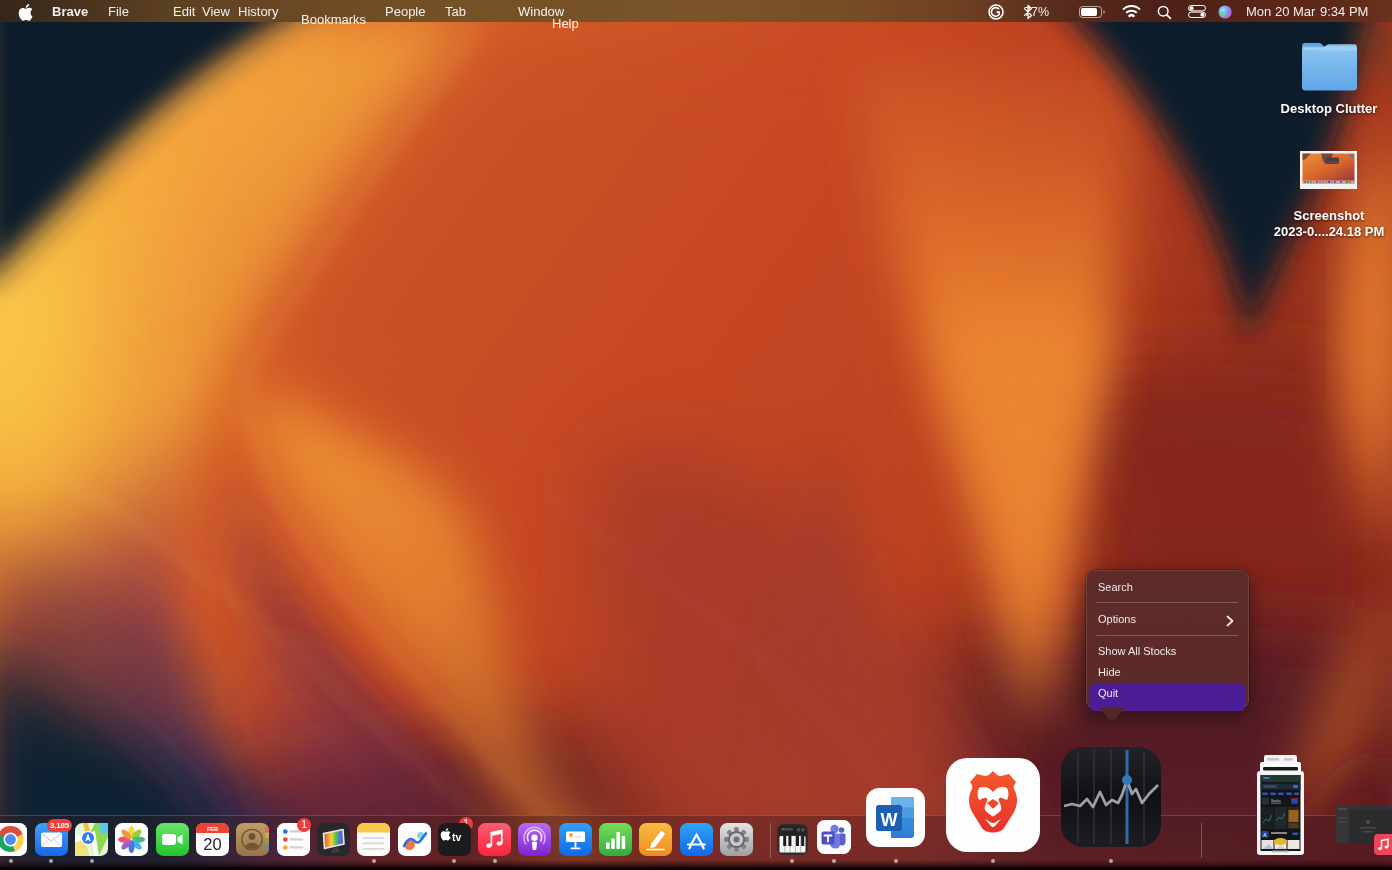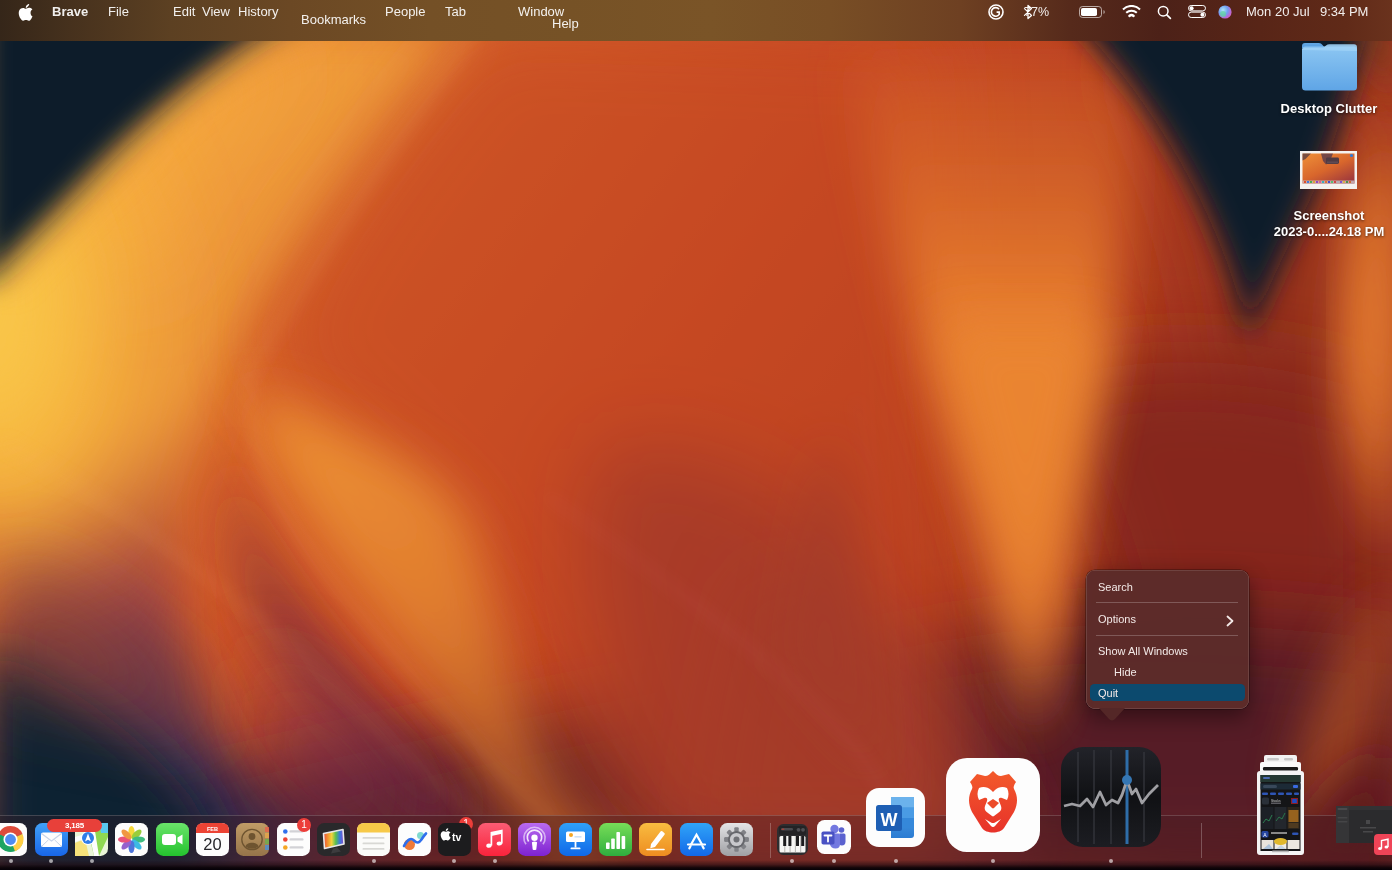--- a/index.html
+++ b/index.html
@@ -104,21 +104,21 @@
     <path d="M-15,645 C70,682 145,738 190,796 C210,828 220,852 226,885 L-15,885 Z" fill="#0e2130" filter="url(#b25)"></path>
 
     <path d="M0,560 C80,600 160,660 225,735 C150,718 70,702 0,692 Z" fill="#7c4030" opacity="0.7" filter="url(#b40)"></path>
 
     <path d="M2,442 C120,505 245,602 345,697 C430,778 480,818 515,850" fill="none" stroke="#f8b06a" stroke-width="2" opacity="0.5" filter="url(#b8)"></path>
     <path d="M478,28 C408,120 330,240 250,372 C240,460 300,550 380,640 C440,710 520,790 590,860" fill="none" stroke="#ffc27a" stroke-width="2" opacity="0.55" filter="url(#b8)"></path>
     <path d="M545,495 C640,560 760,650 830,720 C870,760 890,800 900,830" fill="none" stroke="#e06a8a" stroke-width="2" opacity="0.4" filter="url(#b8)"></path>
     <path d="M856,400 C880,500 900,600 916,820" fill="none" stroke="#c05a78" stroke-width="2" opacity="0.3" filter="url(#b8)"></path>
   </svg>
 
-  <div class="abs" id="menubar" style="left:0;top:0;width:1392px;height:41px;
+  <div class="abs" id="menubar" style="left:0;top:0;width:1392px;height:22px;
     background:linear-gradient(90deg,#352619 0px,#46311d 70px,#5c4022 170px,#6b4824 290px,#745026 430px,#765226 570px,#7a5427 710px,#784e25 830px,#6e4022 960px,#562a1b 1070px,#4c2118 1160px,#582517 1260px,#602a18 1345px,#6a321d 1392px);
     color:rgba(255,255,255,0.92);font-size:13px;">
     <svg class="abs" style="left:18px;top:4px" width="15" height="17" viewBox="0 0 15 17">
       <path fill="#fff" d="M12.52,8.9c0-2.2,1.8-3.26,1.88-3.31c-1.02-1.5-2.61-1.71-3.18-1.73c-1.35-0.14-2.64,0.8-3.33,0.8c-0.69,0-1.74-0.78-2.87-0.76C3.55,3.92,2.17,4.77,1.44,6.06c-1.5,2.6-0.38,6.45,1.07,8.56c0.71,1.03,1.56,2.19,2.67,2.15c1.07-0.04,1.48-0.69,2.77-0.69c1.29,0,1.66,0.69,2.79,0.67c1.15-0.02,1.88-1.05,2.59-2.09c0.81-1.2,1.15-2.36,1.17-2.42C14.47,12.23,12.52,11.48,12.52,8.9z"></path>
       <path fill="#fff" d="M10.33,2.06c0.59-0.72,0.99-1.71,0.88-2.06c-0.85,0.03-1.88,0.57-2.49,1.28C8.17,1.93,7.69,2.95,7.82,3.93C8.77,4.0,9.74,2.78,10.33,2.06z"></path>
     </svg>
     <span class="abs" style="left:52px;top:0;line-height:24px;font-weight:bold;">Brave</span>
     <span class="abs" style="left:108px;top:0;line-height:24px;">File</span>
     <span class="abs" style="left:145px;top:0;line-height:24px;margin-left:28px;">Edit</span>
     <span class="abs" style="left:190px;top:0;line-height:24px;margin-left:12px;">View</span>
@@ -162,21 +162,21 @@
           <radialGradient id="siri" cx="0.35" cy="0.35" r="0.8">
         <stop offset="0" stop-color="#aee6f8"></stop>
             <stop offset="0.45" stop-color="#6f9ff0"></stop>
         <stop offset="0.75" stop-color="#b86ad8"></stop>
             <stop offset="1" stop-color="#e560a8"></stop>
       </radialGradient>
         </defs>
       <circle cx="7" cy="7" r="6.6" fill="url(#siri)"></circle>
       <circle cx="5" cy="9" r="3" fill="#64d89a" opacity="0.7"></circle>
     </svg>
-    <span class="abs" style="left:1246px;top:0;line-height:24px;">Mon 20 Jul</span>
+    <span class="abs" style="left:1246px;top:0;line-height:24px;">Mon 20 Mar</span>
     <span class="abs" style="left:1320px;top:0;line-height:24px;">9:34 PM</span>
   </div>
 
   <div class="abs" id="desktopicons" style="left:0;top:0;color:#fff;">
     <svg class="abs" style="left:1299px;top:37px" width="60" height="57" viewBox="0 0 60 57">
       <defs>
         <linearGradient id="fold" x1="0" y1="0" x2="0" y2="1">
           <stop offset="0" stop-color="#8cc6f2"></stop>
             <stop offset="1" stop-color="#5fa5e6"></stop>
         </linearGradient>
@@ -232,23 +232,23 @@
     <div class="abs" style="left:1086px;top:570px;width:163px;height:139px;background:rgba(92,43,41,0.97);
       border-radius:9px;box-shadow:0 8px 22px rgba(0,0,0,0.45),0 0 0 0.5px rgba(255,255,255,0.22) inset,0 0 0 0.5px rgba(0,0,0,0.5);
       font-size:11px;color:#f3e9e7;">
       <div class="abs" style="left:12px;top:11px;">Search</div>
       <div class="abs" style="left:10px;top:31.5px;width:142px;height:1px;background:rgba(255,255,255,0.22);"></div>
       <div class="abs" style="left:12px;top:43px;">Options</div>
       <svg class="abs" style="left:140px;top:45px" width="8" height="12" viewBox="0 0 8 12">
         <path d="M1.5,1.5 L6.5,6 L1.5,10.5" fill="none" stroke="#f3e9e7" stroke-width="1.8" stroke-linecap="round" stroke-linejoin="round"></path>
       </svg>
       <div class="abs" style="left:10px;top:64.5px;width:142px;height:1px;background:rgba(255,255,255,0.22);"></div>
-      <div class="abs" style="left:12px;top:75px;">Show All Windows</div>
-      <div class="abs" style="left:28px;top:96px;">Hide</div>
-      <div class="abs" style="left:3.5px;top:113.5px;width:155px;height:17px;background:#0c4a6e;border-radius:4.5px;">
+      <div class="abs" style="left:12px;top:75px;">Show All Stocks</div>
+      <div class="abs" style="left:12px;top:96px;">Hide</div>
+      <div class="abs" style="left:3.5px;top:113.5px;width:155px;height:27px;background:#4c1d95;border-radius:4.5px;">
         <div class="abs" style="left:8.5px;top:3px;">Quit</div>
       </div>
     </div>
     <svg class="abs" style="left:1099px;top:708px" width="26" height="17" viewBox="0 0 26 17">
       <path d="M0,0 L26,0 L16.5,10.5 Q13,14.5 9.5,10.5 Z" fill="#542727"></path>
     </svg>
   </div>
 
   <div class="abs" id="dock" style="left:0;top:0;width:1392px;height:870px;">
     <div class="abs" style="left:0;top:815px;width:1392px;height:55px;background:rgba(52,28,38,0.34);
@@ -387,21 +387,21 @@
     <svg class="abs" style="left:357px;top:823px" width="33" height="33" viewBox="0 0 33 33">
       <rect width="33" height="33" rx="7.3" fill="#fbfbf9"></rect>
       <path d="M0,7.3 Q0,0 7.3,0 L25.7,0 Q33,0 33,7.3 L33,9.5 L0,9.5 Z" fill="#f7c948"></path>
       <g fill="#d8d8d4">
         <rect x="5.5" y="14" width="22" height="1.8" rx="0.9"></rect>
         <rect x="5.5" y="19.5" width="22" height="1.8" rx="0.9"></rect>
         <rect x="5.5" y="25" width="22" height="1.8" rx="0.9"></rect>
       </g>
     </svg>
 
-    <div class="abs" style="left:47px;top:819px;height:13px;padding:0 18px;border-radius:7px;background:#e8403a;color:#fff;font-size:8px;letter-spacing:-0.2px;line-height:13px;font-weight:bold;">3,185</div>
+    <div class="abs" style="left:47px;top:819px;height:13px;padding:0 3px;border-radius:7px;background:#e8403a;color:#fff;font-size:8px;letter-spacing:-0.2px;line-height:13px;font-weight:bold;">3,185</div>
     <div class="abs" style="left:297px;top:818px;width:14px;height:14px;border-radius:7px;background:#ec3e3a;color:#fff;font-size:10px;line-height:14px;text-align:center;">1</div>
     <div class="abs" style="left:459px;top:817px;width:14px;height:14px;border-radius:7px;background:#ec3e3a;color:#fff;font-size:10px;line-height:14px;text-align:center;">1</div>
 
     <svg class="abs" style="left:398px;top:823px" width="33" height="33" viewBox="0 0 33 33">
       <rect width="33" height="33" rx="7.3" fill="#fdfdfd"></rect>
       <circle cx="11.5" cy="21.5" r="5.5" fill="#f07a38"></circle>
       <circle cx="22.5" cy="12.5" r="3.5" fill="#6ad4c8" opacity="0.85"></circle>
       <path d="M6,23 C10,16 13,14.5 16,17.5 C19,20.5 21,20 23.5,16.5 C25.5,13.5 27,11.5 28,10.5" fill="none" stroke="#2f6fed" stroke-width="2.6" stroke-linecap="round"></path>
     </svg>
 

